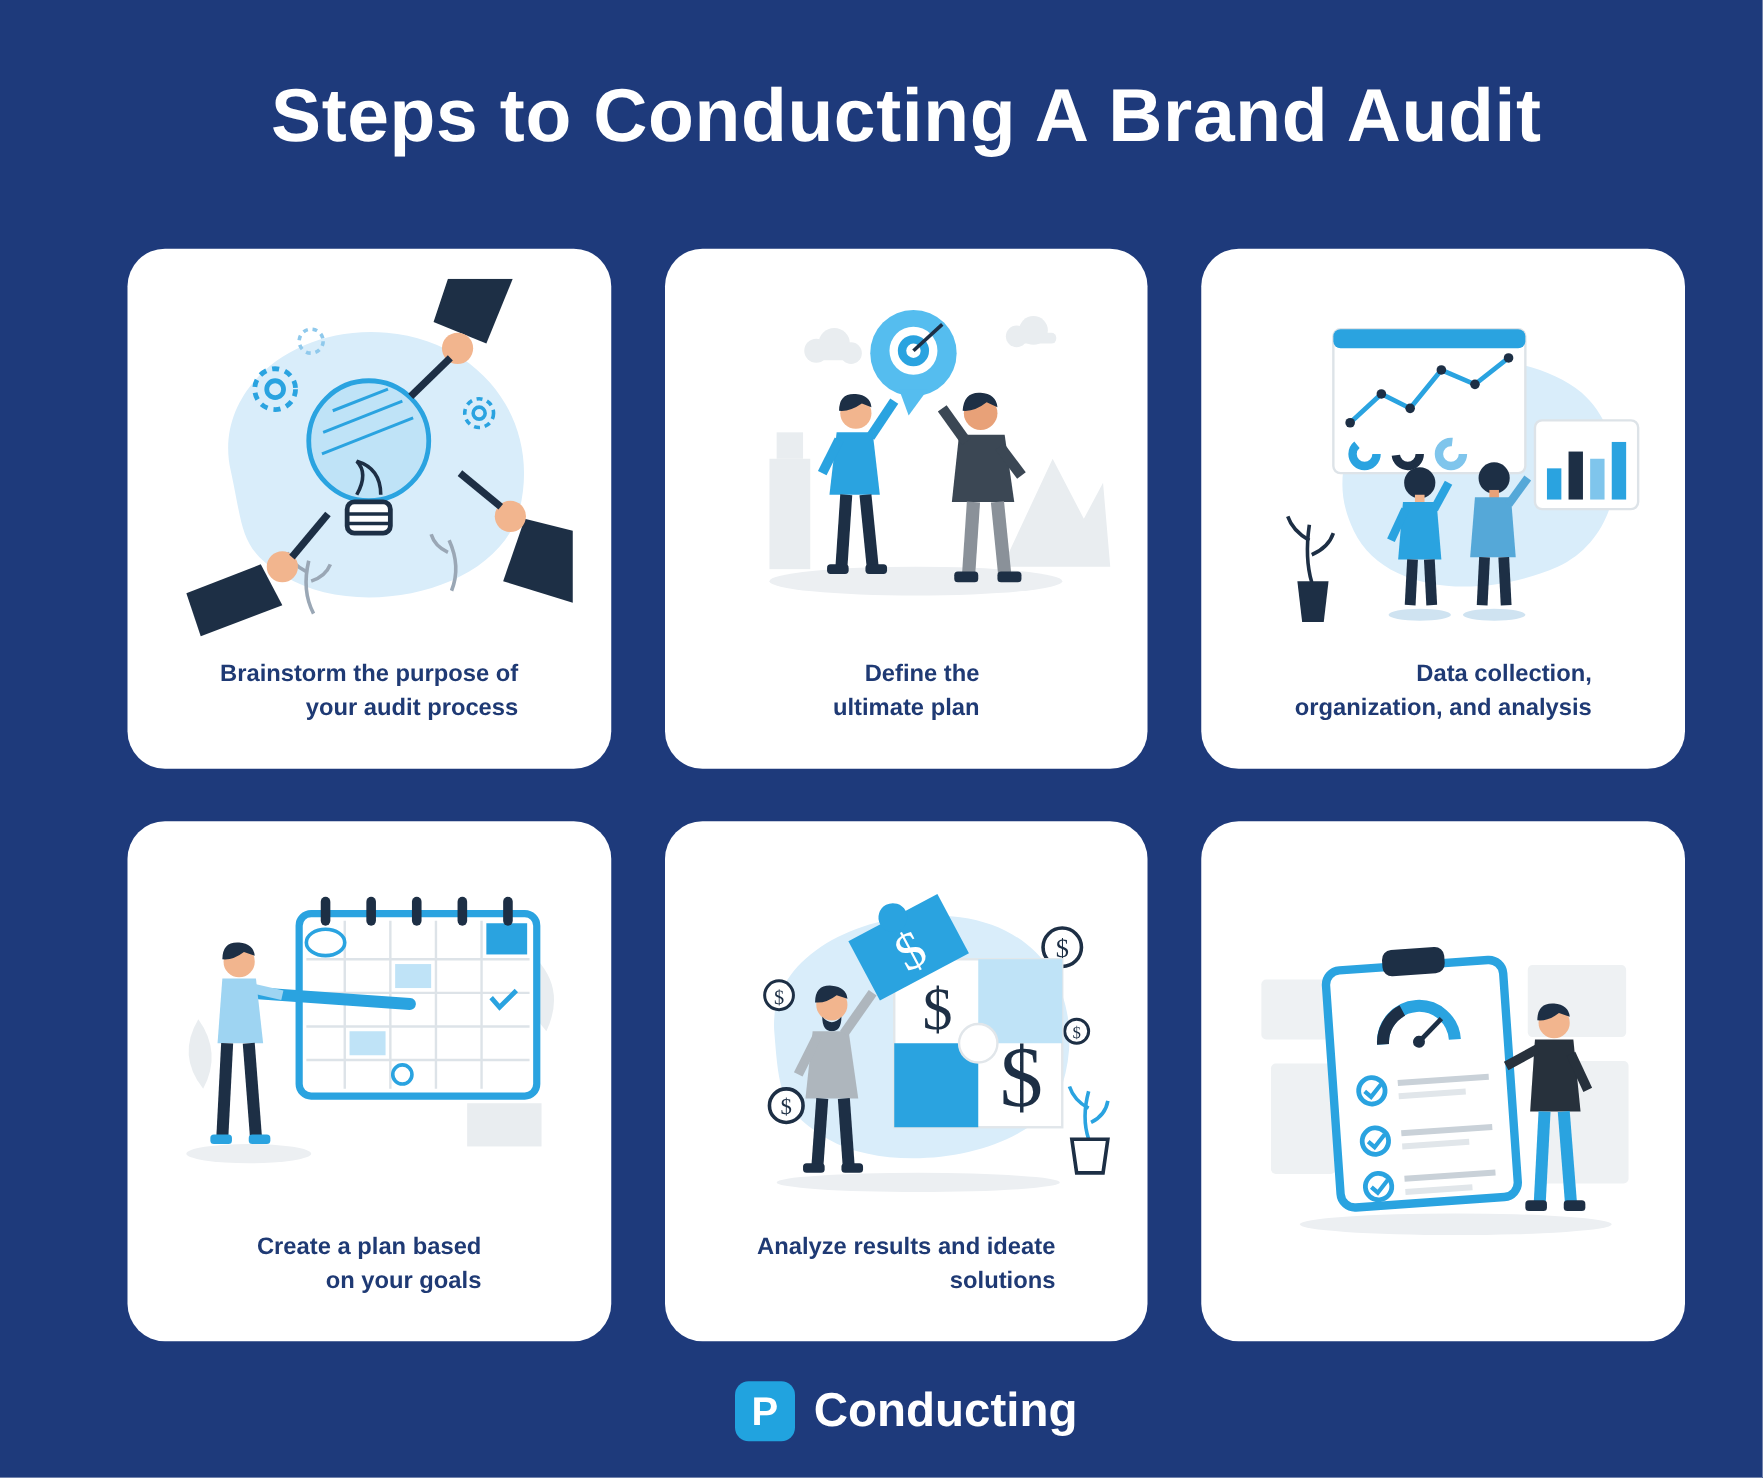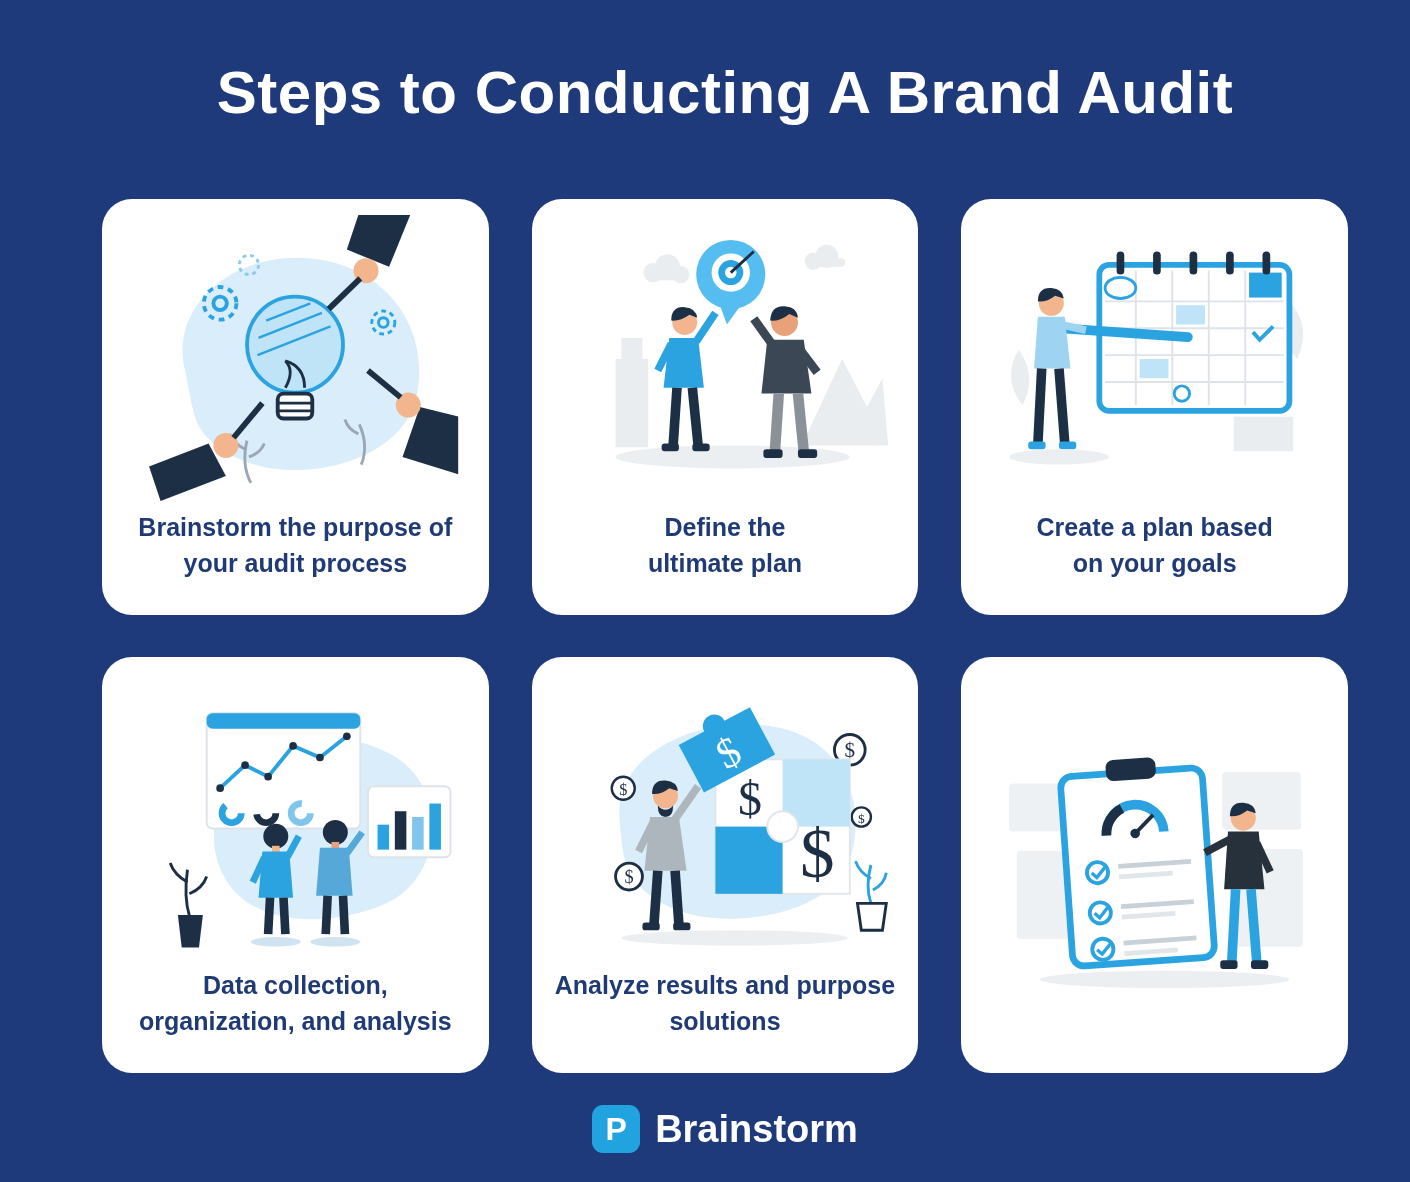--- a/index.html
+++ b/index.html
@@ -40,23 +40,23 @@
   .illustration-wrap {
     flex: 1;
     display: flex;
     align-items: center;
     justify-content: center;
     padding-top: 10px;
   }
   .card svg { width: 340px; height: 288px; display: block; }
   .caption {
     color: #1f3a74;
-    font-size: 25px;
+    font-size: 19px;
     font-weight: bold;
-    text-align: center;
+    text-align: right;
     line-height: 1.45;
     white-space: pre-line;
     padding: 0 18px 34px 18px;
   }
   .footer {
     display: flex;
     align-items: center;
     justify-content: center;
     gap: 15px;
     margin-top: 32px;
@@ -186,20 +186,78 @@
             <line x1="248" y1="140" x2="266" y2="164" stroke="#3b4754" stroke-width="9"></line>
             <line x1="226" y1="186" x2="222" y2="246" stroke="#8a9199" stroke-width="11"></line>
             <line x1="246" y1="186" x2="252" y2="246" stroke="#8a9199" stroke-width="11"></line>
             <rect x="210" y="244" width="20" height="9" rx="3" fill="#1d2f45"></rect>
             <rect x="246" y="244" width="20" height="9" rx="3" fill="#1d2f45"></rect>
           </g>
         </svg>
       </div>
       <div class="caption">Define the
 ultimate plan</div>
+    </div>
+
+    <div class="card">
+      <div class="illustration-wrap">
+        <svg viewBox="0 0 340 300">
+          <path d="M95,120 C110,60 230,50 285,95 C330,135 320,215 265,240 C200,268 120,262 95,210 C80,178 85,158 95,120 Z" fill="#d9edfa"></path>
+          <g>
+            <path d="M58,205 q-4,28 2,48" stroke="#1d2f45" stroke-width="3" fill="none"></path>
+            <path d="M58,218 q-14,-8 -18,-20" stroke="#1d2f45" stroke-width="3" fill="none"></path>
+            <path d="M60,230 q14,-6 18,-18" stroke="#1d2f45" stroke-width="3" fill="none"></path>
+            <polygon points="48,252 74,252 70,286 52,286" fill="#1d2f45"></polygon>
+          </g>
+          <g>
+            <rect x="78" y="42" width="160" height="120" rx="6" fill="#ffffff" stroke="#dde3e8" stroke-width="2"></rect>
+            <rect x="78" y="42" width="160" height="16" rx="6" fill="#2aa3e0"></rect>
+            <polyline points="92,120 118,96 142,108 168,76 196,88 224,66" fill="none" stroke="#2aa3e0" stroke-width="4"></polyline>
+            <g fill="#1d2f45">
+              <circle cx="92" cy="120" r="4"></circle>
+                <circle cx="118" cy="96" r="4"></circle>
+                <circle cx="142" cy="108" r="4"></circle>
+              <circle cx="168" cy="76" r="4"></circle>
+                <circle cx="196" cy="88" r="4"></circle>
+                <circle cx="224" cy="66" r="4"></circle>
+            </g>
+            <circle cx="104" cy="146" r="10" fill="none" stroke="#2aa3e0" stroke-width="7" stroke-dasharray="40 25"></circle>
+            <circle cx="140" cy="146" r="10" fill="none" stroke="#1d2f45" stroke-width="7" stroke-dasharray="30 35"></circle>
+            <circle cx="176" cy="146" r="10" fill="none" stroke="#7fc5ec" stroke-width="7" stroke-dasharray="48 18"></circle>
+          </g>
+          <g>
+            <rect x="246" y="118" width="86" height="74" rx="6" fill="#ffffff" stroke="#dde3e8" stroke-width="2"></rect>
+            <rect x="256" y="158" width="12" height="26" fill="#2aa3e0"></rect>
+            <rect x="274" y="144" width="12" height="40" fill="#1d2f45"></rect>
+            <rect x="292" y="150" width="12" height="34" fill="#7fc5ec"></rect>
+            <rect x="310" y="136" width="12" height="48" fill="#2aa3e0"></rect>
+          </g>
+          <g>
+            <circle cx="150" cy="170" r="13" fill="#1d2f45"></circle>
+            <rect x="146" y="180" width="8" height="8" fill="#f2b58e"></rect>
+            <path d="M136,186 h28 l4,48 h-36 Z" fill="#2aa3e0"></path>
+            <line x1="138" y1="192" x2="126" y2="218" stroke="#2aa3e0" stroke-width="7"></line>
+            <line x1="162" y1="192" x2="174" y2="170" stroke="#2aa3e0" stroke-width="7"></line>
+            <line x1="144" y1="234" x2="142" y2="272" stroke="#1d2f45" stroke-width="9"></line>
+            <line x1="158" y1="234" x2="160" y2="272" stroke="#1d2f45" stroke-width="9"></line>
+            <ellipse cx="150" cy="280" rx="26" ry="5" fill="#cfe3f1"></ellipse>
+          </g>
+          <g>
+            <circle cx="212" cy="166" r="13" fill="#1d2f45"></circle>
+            <rect x="208" y="176" width="8" height="8" fill="#e8a178"></rect>
+            <path d="M196,182 h30 l4,50 h-38 Z" fill="#55a8d8"></path>
+            <line x1="224" y1="188" x2="240" y2="166" stroke="#55a8d8" stroke-width="7"></line>
+            <line x1="204" y1="232" x2="202" y2="272" stroke="#1d2f45" stroke-width="9"></line>
+            <line x1="220" y1="232" x2="222" y2="272" stroke="#1d2f45" stroke-width="9"></line>
+            <ellipse cx="212" cy="280" rx="26" ry="5" fill="#cfe3f1"></ellipse>
+          </g>
+        </svg>
+      </div>
+      <div class="caption">Data collection,
+organization, and analysis</div>
     </div>
 
     <div class="card">
       <div class="illustration-wrap">
         <svg viewBox="0 0 340 300">
           <g fill="#e9edf0">
             <path d="M28,140 q-18,30 4,58 q16,-30 -4,-58 Z"></path>
             <path d="M310,90 q24,26 8,60 q-22,-24 -8,-60 Z"></path>
             <rect x="252" y="210" width="62" height="36"></rect>
           </g>
@@ -243,78 +301,20 @@
           <ellipse cx="70" cy="252" rx="52" ry="8" fill="#eceff2"></ellipse>
         </svg>
       </div>
       <div class="caption">Create a plan based
 on your goals</div>
     </div>
 
     <div class="card">
       <div class="illustration-wrap">
         <svg viewBox="0 0 340 300">
-          <path d="M95,120 C110,60 230,50 285,95 C330,135 320,215 265,240 C200,268 120,262 95,210 C80,178 85,158 95,120 Z" fill="#d9edfa"></path>
-          <g>
-            <path d="M58,205 q-4,28 2,48" stroke="#1d2f45" stroke-width="3" fill="none"></path>
-            <path d="M58,218 q-14,-8 -18,-20" stroke="#1d2f45" stroke-width="3" fill="none"></path>
-            <path d="M60,230 q14,-6 18,-18" stroke="#1d2f45" stroke-width="3" fill="none"></path>
-            <polygon points="48,252 74,252 70,286 52,286" fill="#1d2f45"></polygon>
-          </g>
-          <g>
-            <rect x="78" y="42" width="160" height="120" rx="6" fill="#ffffff" stroke="#dde3e8" stroke-width="2"></rect>
-            <rect x="78" y="42" width="160" height="16" rx="6" fill="#2aa3e0"></rect>
-            <polyline points="92,120 118,96 142,108 168,76 196,88 224,66" fill="none" stroke="#2aa3e0" stroke-width="4"></polyline>
-            <g fill="#1d2f45">
-              <circle cx="92" cy="120" r="4"></circle>
-                <circle cx="118" cy="96" r="4"></circle>
-                <circle cx="142" cy="108" r="4"></circle>
-              <circle cx="168" cy="76" r="4"></circle>
-                <circle cx="196" cy="88" r="4"></circle>
-                <circle cx="224" cy="66" r="4"></circle>
-            </g>
-            <circle cx="104" cy="146" r="10" fill="none" stroke="#2aa3e0" stroke-width="7" stroke-dasharray="40 25"></circle>
-            <circle cx="140" cy="146" r="10" fill="none" stroke="#1d2f45" stroke-width="7" stroke-dasharray="30 35"></circle>
-            <circle cx="176" cy="146" r="10" fill="none" stroke="#7fc5ec" stroke-width="7" stroke-dasharray="48 18"></circle>
-          </g>
-          <g>
-            <rect x="246" y="118" width="86" height="74" rx="6" fill="#ffffff" stroke="#dde3e8" stroke-width="2"></rect>
-            <rect x="256" y="158" width="12" height="26" fill="#2aa3e0"></rect>
-            <rect x="274" y="144" width="12" height="40" fill="#1d2f45"></rect>
-            <rect x="292" y="150" width="12" height="34" fill="#7fc5ec"></rect>
-            <rect x="310" y="136" width="12" height="48" fill="#2aa3e0"></rect>
-          </g>
-          <g>
-            <circle cx="150" cy="170" r="13" fill="#1d2f45"></circle>
-            <rect x="146" y="180" width="8" height="8" fill="#f2b58e"></rect>
-            <path d="M136,186 h28 l4,48 h-36 Z" fill="#2aa3e0"></path>
-            <line x1="138" y1="192" x2="126" y2="218" stroke="#2aa3e0" stroke-width="7"></line>
-            <line x1="162" y1="192" x2="174" y2="170" stroke="#2aa3e0" stroke-width="7"></line>
-            <line x1="144" y1="234" x2="142" y2="272" stroke="#1d2f45" stroke-width="9"></line>
-            <line x1="158" y1="234" x2="160" y2="272" stroke="#1d2f45" stroke-width="9"></line>
-            <ellipse cx="150" cy="280" rx="26" ry="5" fill="#cfe3f1"></ellipse>
-          </g>
-          <g>
-            <circle cx="212" cy="166" r="13" fill="#1d2f45"></circle>
-            <rect x="208" y="176" width="8" height="8" fill="#e8a178"></rect>
-            <path d="M196,182 h30 l4,50 h-38 Z" fill="#55a8d8"></path>
-            <line x1="224" y1="188" x2="240" y2="166" stroke="#55a8d8" stroke-width="7"></line>
-            <line x1="204" y1="232" x2="202" y2="272" stroke="#1d2f45" stroke-width="9"></line>
-            <line x1="220" y1="232" x2="222" y2="272" stroke="#1d2f45" stroke-width="9"></line>
-            <ellipse cx="212" cy="280" rx="26" ry="5" fill="#cfe3f1"></ellipse>
-          </g>
-        </svg>
-      </div>
-      <div class="caption">Data collection,
-organization, and analysis</div>
-    </div>
-
-    <div class="card">
-      <div class="illustration-wrap">
-        <svg viewBox="0 0 340 300">
           <path d="M60,150 C55,85 140,45 215,55 C290,65 320,130 300,195 C280,255 160,272 105,240 C65,216 64,200 60,150 Z" fill="#d9edfa"></path>
           <g font-family="Liberation Serif, serif">
             <circle cx="300" cy="80" r="16" fill="#ffffff" stroke="#1d2f45" stroke-width="3"></circle>
             <text x="300" y="88" text-anchor="middle" font-size="22" fill="#1d2f45">$</text>
             <circle cx="64" cy="120" r="12" fill="#ffffff" stroke="#1d2f45" stroke-width="2.5"></circle>
             <text x="64" y="127" text-anchor="middle" font-size="17" fill="#1d2f45">$</text>
             <circle cx="70" cy="212" r="14" fill="#ffffff" stroke="#1d2f45" stroke-width="3"></circle>
             <text x="70" y="219" text-anchor="middle" font-size="19" fill="#1d2f45">$</text>
             <circle cx="312" cy="150" r="10" fill="#ffffff" stroke="#1d2f45" stroke-width="2.5"></circle>
             <text x="312" y="156" text-anchor="middle" font-size="14" fill="#1d2f45">$</text>
@@ -346,21 +346,21 @@
           </g>
           <g>
             <path d="M322,200 q-6,22 0,40" stroke="#2aa3e0" stroke-width="3" fill="none"></path>
             <path d="M322,214 q-12,-6 -16,-18" stroke="#2aa3e0" stroke-width="3" fill="none"></path>
             <path d="M324,226 q12,-6 14,-18" stroke="#2aa3e0" stroke-width="3" fill="none"></path>
             <polygon points="308,240 338,240 334,268 312,268" fill="#ffffff" stroke="#1d2f45" stroke-width="3"></polygon>
           </g>
           <ellipse cx="180" cy="276" rx="118" ry="8" fill="#eceff2"></ellipse>
         </svg>
       </div>
-      <div class="caption">Analyze results and purpose
+      <div class="caption">Analyze results and ideate
 solutions</div>
     </div>
 
     <div class="card">
       <div class="illustration-wrap">
         <svg viewBox="0 0 340 300">
           <g fill="#eef1f3">
             <rect x="18" y="60" width="70" height="50" rx="4"></rect>
             <rect x="26" y="130" width="54" height="92" rx="4"></rect>
             <rect x="240" y="48" width="82" height="60" rx="4"></rect>
@@ -409,16 +409,16 @@
         </svg>
       </div>
     </div>
 
   </div>
 
   <div class="footer">
     <div class="logo-mark">
       <span>P</span>
     </div>
-    <div class="brand-name">Brainstorm</div>
+    <div class="brand-name">Conducting</div>
   </div>
 
 </div>
 
 </body></html>

